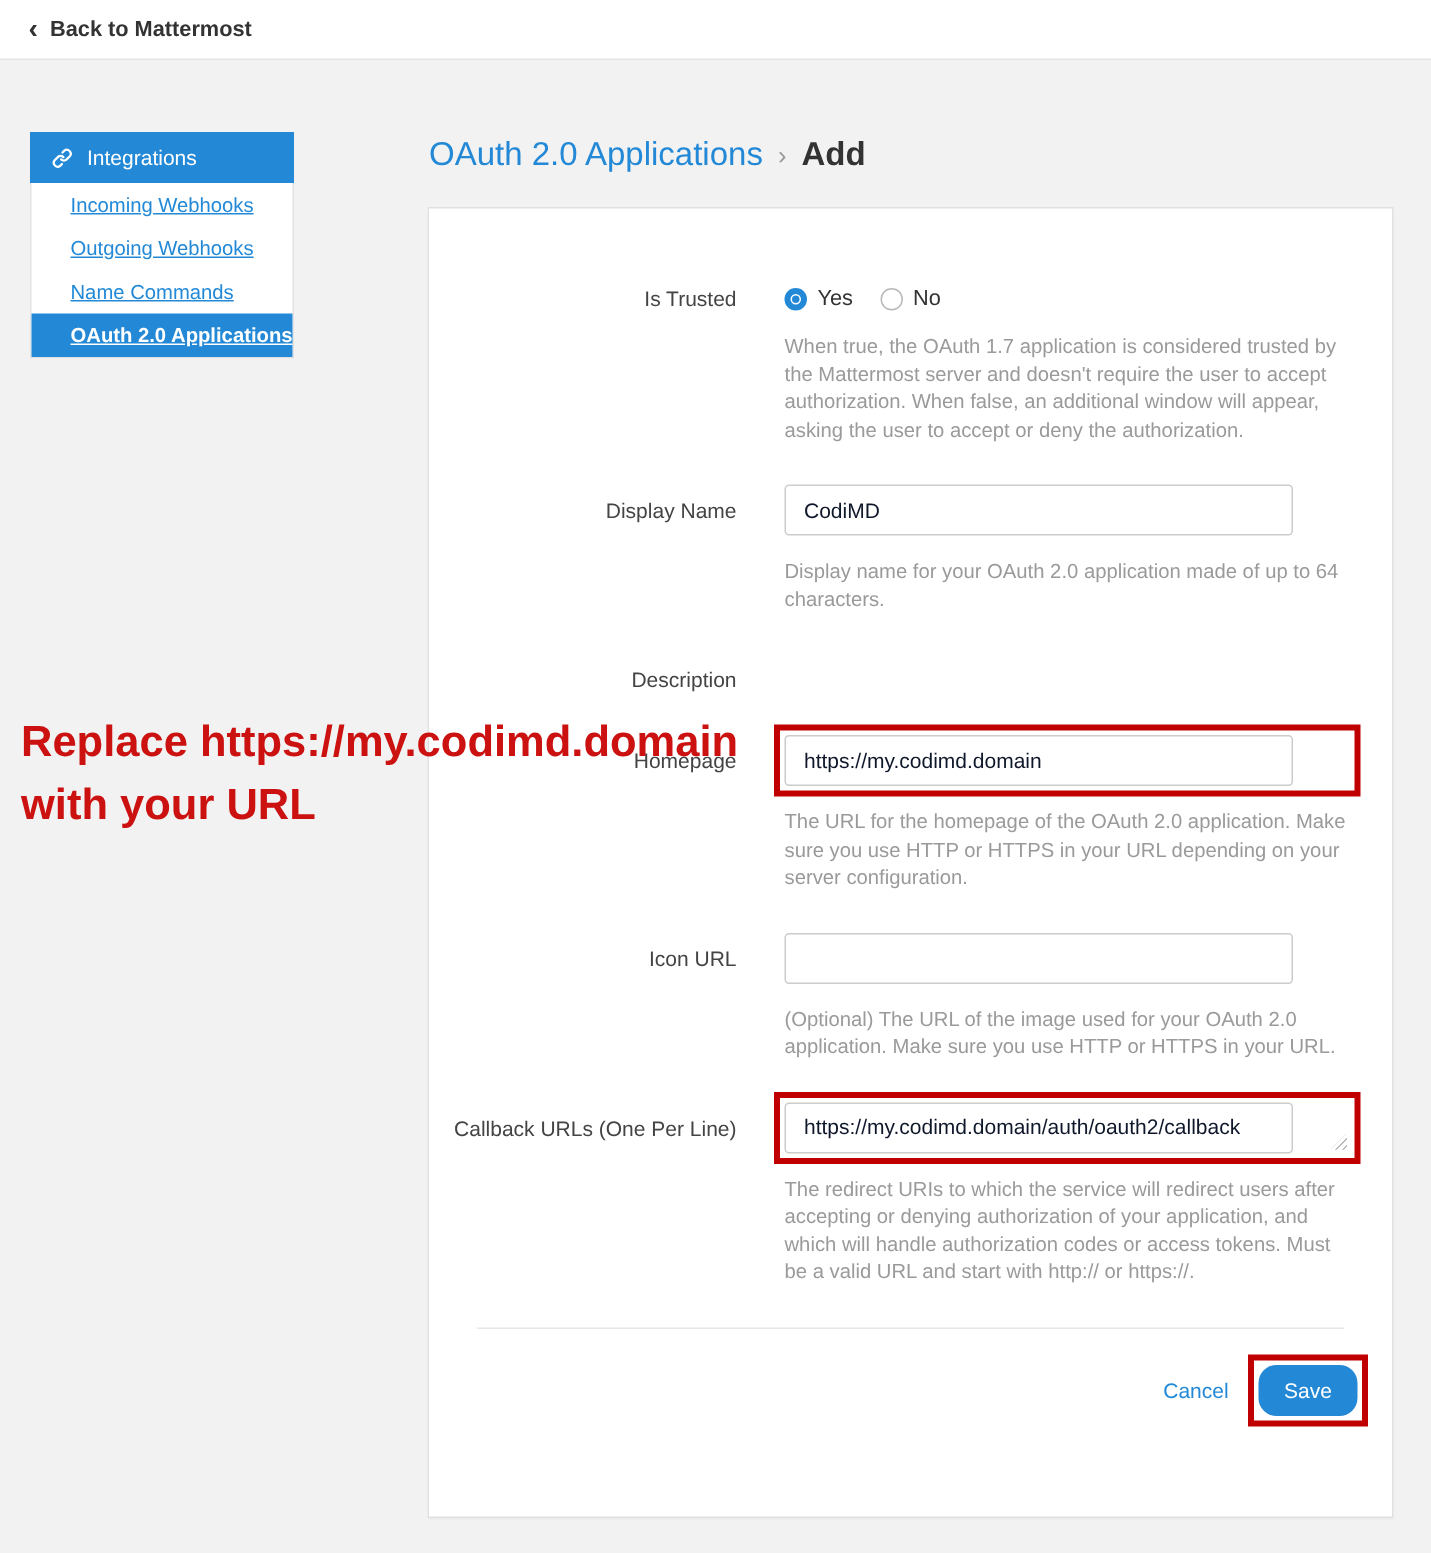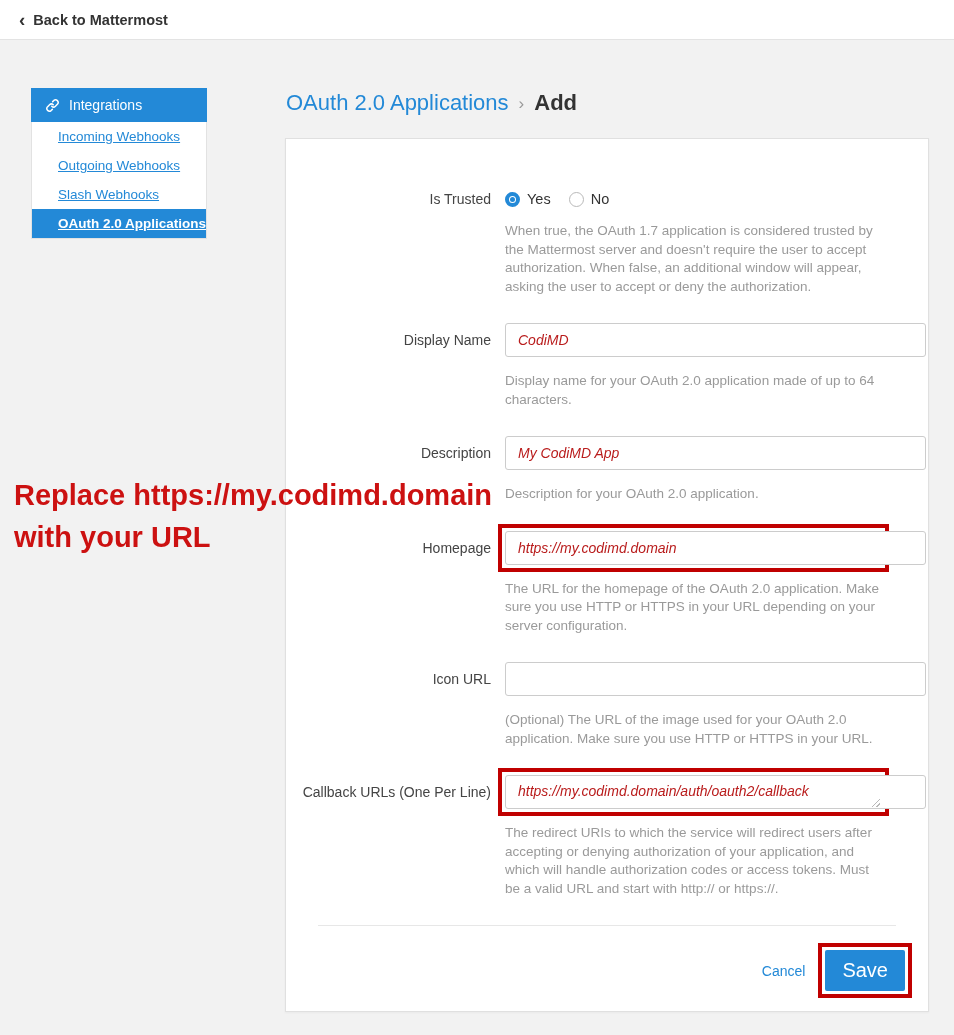--- a/index.html
+++ b/index.html
@@ -16,21 +16,21 @@
   .topbar {
     position: absolute; top: 0; left: 0; width: 954px; height: 40px;
     background: #fff; border-bottom: 1px solid #e3e3e3;
     display: flex; align-items: center; padding-left: 19px;
   }
   .back-link { display: flex; align-items: center; cursor: pointer; text-decoration: none; color: #333; }
   .back-chevron { font-size: 19px; font-weight: 700; line-height: 14px; margin-right: 8px; color: #333; }
   .back-text { font-size: 14.5px; font-weight: 600; color: #333; }
 
   
-  .sidebar { position: absolute; left: 15px; top: 88px; width: 192px; padding-left: 16px; }
+  .sidebar { position: absolute; left: 4px; top: 88px; width: 192px; padding-left: 16px; }
   .sidebar-header {
     background: #2389d7; color: #fff; height: 34px;
     display: flex; align-items: center; padding-left: 14px;
     font-size: 14px;
   }
   .sidebar-header .icon { width: 15px; height: 15px; margin-right: 9px; display: inline-flex; }
   .sidebar-items { background: #fff; border: 1px solid #e2e2e2; border-top: none; }
   .sidebar-item {
     height: 29px; display: flex; align-items: center; padding-left: 26px;
     font-size: 13.5px; color: #2389d7; cursor: pointer; text-decoration: underline;
@@ -51,27 +51,26 @@
     background: #fff; border: 1px solid #e0e0e0;
     box-shadow: 0 1px 2px rgba(0,0,0,0.04);
     padding-top: 50px;
   }
   .form-row { display: flex; margin-bottom: 27px; }
   .form-label {
     width: 205px; text-align: right; font-size: 14px; color: #444;
     padding-top: 8px; line-height: 19px; flex-shrink: 0;
   }
   .form-label.radio-row-label { padding-top: 1px; padding-left: 23px; }
-  .control-col { margin-left: 14px; width: 377px; }
+  .control-col { margin-left: 32px; width: 377px; }
   .text-input {
-    width: 421px; height: 34px; border: 1px solid #ccc; border-radius: 3px;
-    font-size: 14px; color: #b91c1c; padding: 0 12px;
+    width: 339px; height: 34px; border: 1px solid #ccc; border-radius: 3px;
+    font-size: 14px; color: #0f172a; padding: 0 12px;
     font-family: "Liberation Sans", "DejaVu Sans", sans-serif; outline: none;
     background: #fff;
-    font-style: italic;
   }
   .help-text {
     margin-top: 15px; font-size: 13.5px; color: #9a9a9a; line-height: 18.5px;
     width: 377px;
   }
   .radio-line { display: flex; align-items: center; padding-top: 2px; }
   .radio {
     width: 15px; height: 15px; border-radius: 50%; display: inline-block;
     margin-right: 7px; cursor: pointer; flex-shrink: 0;
   }
@@ -100,22 +99,22 @@
   }
 
   .divider { border-top: 1px solid #e7e7e7; margin: 0 32px 0 32px; }
   .buttons-row {
     display: flex; justify-content: flex-end; align-items: center;
     padding-right: 23px; margin-top: 24px;
   }
   .cancel-link { color: #2389d7; font-size: 14px; cursor: pointer; margin-right: 13px; text-decoration: none; }
   .save-wrap { border: 4px solid #c00000; padding: 3px; display: inline-block; margin: -7px -7px -7px 0; }
   .save-button {
-    background: #2389d7; color: #fff; border: none; border-radius: 2px;
-    font-size: 20px; padding: 9px 17px; cursor: pointer;
+    background: #2389d7; color: #fff; border: none; border-radius: 12px;
+    font-size: 14px; padding: 9px 17px; cursor: pointer;
     font-family: "Liberation Sans", "DejaVu Sans", sans-serif;
   }
 
   
   .annotation {
     position: absolute; left: 14px; top: 474px; z-index: 20;
     color: #cc1111; font-size: 29px; line-height: 42px; font-weight: 700;
     pointer-events: none;
   }
 </style>
@@ -135,21 +134,21 @@
       <svg viewBox="0 0 24 24" width="15" height="15">
         <path d="M10.8 13.2a4.2 4.2 0 0 0 5.9 0l3.4-3.4a4.2 4.2 0 0 0-5.9-5.9l-1.9 1.9" stroke="#fff" fill="none" stroke-width="2.4" stroke-linecap="round"></path>
         <path d="M13.2 10.8a4.2 4.2 0 0 0-5.9 0l-3.4 3.4a4.2 4.2 0 0 0 5.9 5.9l1.9-1.9" stroke="#fff" fill="none" stroke-width="2.4" stroke-linecap="round"></path>
       </svg>
     </span>
     <span>Integrations</span>
   </div>
   <div class="sidebar-items">
     <div class="sidebar-item">Incoming Webhooks</div>
     <div class="sidebar-item">Outgoing Webhooks</div>
-    <div class="sidebar-item">Slash Webhooks</div>
+    <div class="sidebar-item">Name Commands</div>
     <div class="sidebar-item active">OAuth 2.0 Applications</div>
   </div>
 </div>
 
 <div class="breadcrumb">
   <span class="crumb-parent">OAuth 2.0 Applications</span>
   <span class="crumb-sep">›</span>
   <span class="crumb-current">Add</span>
 </div>
 
@@ -171,24 +170,20 @@
   <div class="form-row">
     <div class="form-label">Display Name</div>
     <div class="control-col">
       <input type="text" class="text-input" value="CodiMD" style="">
       <div class="help-text">Display name for your OAuth 2.0 application made of up to 64 characters.</div>
     </div>
   </div>
 
   <div class="form-row">
     <div class="form-label">Description</div>
-    <div class="control-col">
-      <input type="text" class="text-input" value="My CodiMD App" style="">
-      <div class="help-text">Description for your OAuth 2.0 application.</div>
-    </div>
   </div>
 
   <div class="form-row">
     <div class="form-label">Homepage</div>
     <div class="control-col">
       <div class="red-wrap">
         <input type="text" class="text-input" value="https://my.codimd.domain" style="">
       </div>
       <div class="help-text">The URL for the homepage of the OAuth 2.0 application. Make sure you use HTTP or HTTPS in your URL depending on your server configuration.</div>
     </div>

